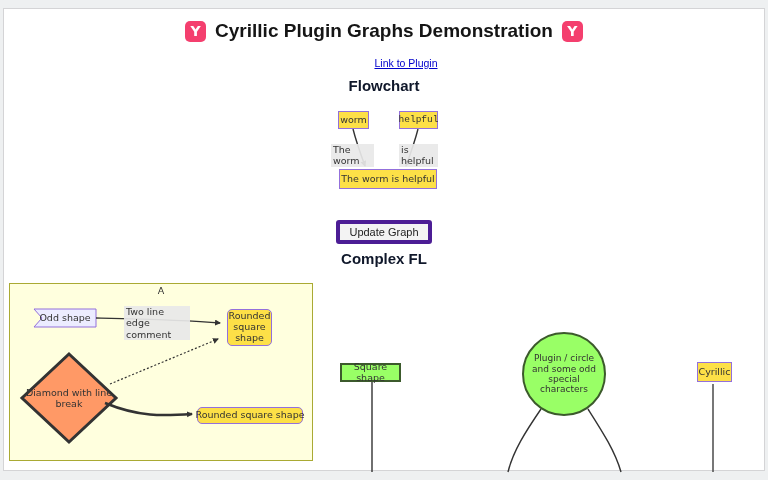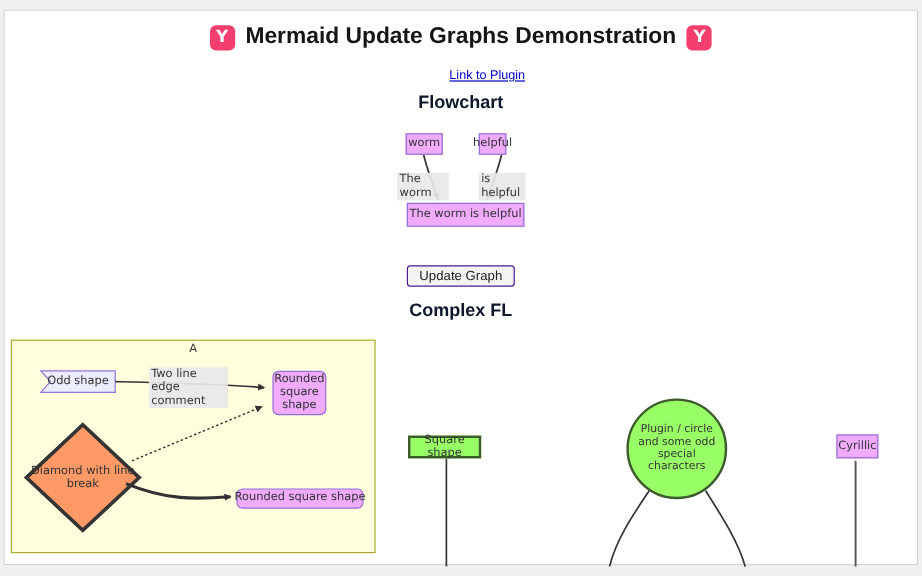--- a/index.html
+++ b/index.html
@@ -26,50 +26,50 @@
   .link-row { position:absolute; left:0; top:44px; width:100%; text-align:center;margin-left:22px; }
   .plugin-link { font-size:10.5px; color:#0000cc; text-decoration:underline; cursor:pointer; }
 
   .section-heading {
     position:absolute; left:0; width:100%; text-align:center;
     font-size:15px; font-weight:700; color:#0f172a;
   }
   .h-flowchart { top:68px; }
   .h-complex  { top:241px; }
   .mnode {
-    position:absolute; background:#f0abfc; border:1px solid #9370db;
+    position:absolute; background:#fde047; border:1px solid #9370db;
     display:flex; align-items:center; justify-content:center; text-align:center;
     font-family:"DejaVu Sans", sans-serif; font-size:9.5px; color:#333; line-height:1.15;
   }
   .rounded { border-radius:5px; }
   .green { background:#99ff66; border:2px solid #3c5a2c; }
   .elabel {
     position:absolute; background:rgba(232,232,232,.92); color:#333;
     font-family:"DejaVu Sans", sans-serif; font-size:9.5px; line-height:1.2;
     white-space:pre-line; padding:0 2px;
   }
   .overlay-txt {
     position:absolute; display:flex; align-items:center; justify-content:center;
     text-align:center; font-family:"DejaVu Sans", sans-serif; font-size:9.5px;
     color:#333; line-height:1.2; pointer-events:none;
   }
   svg.edges { position:absolute; left:0; top:0; overflow:visible; }
 
   
   .flowchart-wrap { position:absolute; left:326px; top:92px; width:112px; height:90px; }
   .n-worm    { left:8px;  top:10px; width:31px; height:18px; }
-  .n-helpful { left:69px; top:10px; width:23px; height:18px; }
+  .n-helpful { left:69px; top:10px; width:39px; height:18px;font-family:Liberation Mono, monospace; }
   .n-result  { left:9px;  top:68px; width:98px; height:20px; }
   .el-left  { left:1px;  top:43px; width:43px; }
   .el-right { left:69px; top:43px; width:39px; }
 
   .button-row { position:absolute; left:0; top:211px; width:100%; text-align:center; }
   .update-btn {
     font-family:"Liberation Sans", sans-serif; font-size:11px; color:#222;
-    background:#f3f3f3; border:1px solid #4c1d95; border-radius:3px;
+    background:#f3f3f3; border:4px solid #4c1d95; border-radius:3px;
     padding:2px 9px; cursor:pointer;
   }
 
   
   .complex-wrap { position:absolute; left:0; top:266px; width:762px; height:197px; }
   .cluster {
     position:absolute; left:5px; top:8px; width:304px; height:178px;
     background:#ffffde; border:1px solid #aaaa33;
   }
   .cluster-label {
@@ -85,21 +85,21 @@
   .n-circle     { left:518px; top:57px;  width:84px;  height:84px; border-radius:50%; font-size:9px; padding:0 4px; }
   .n-cyrillic   { left:693px; top:87px;  width:35px;  height:20px; }
 </style>
 </head>
 <body>
 
 <div class="page-frame">
 
   <div class="title-row">
     <span class="logo-badge">Y</span>
-    <span class="page-title">Mermaid Update Graphs Demonstration</span>
+    <span class="page-title">Cyrillic Plugin Graphs Demonstration</span>
     <span class="logo-badge">Y</span>
   </div>
 
   <div class="link-row">
     <a class="plugin-link">Link to Plugin</a>
   </div>
 
   <div class="section-heading h-flowchart">Flowchart</div>
 
   <div class="flowchart-wrap">

